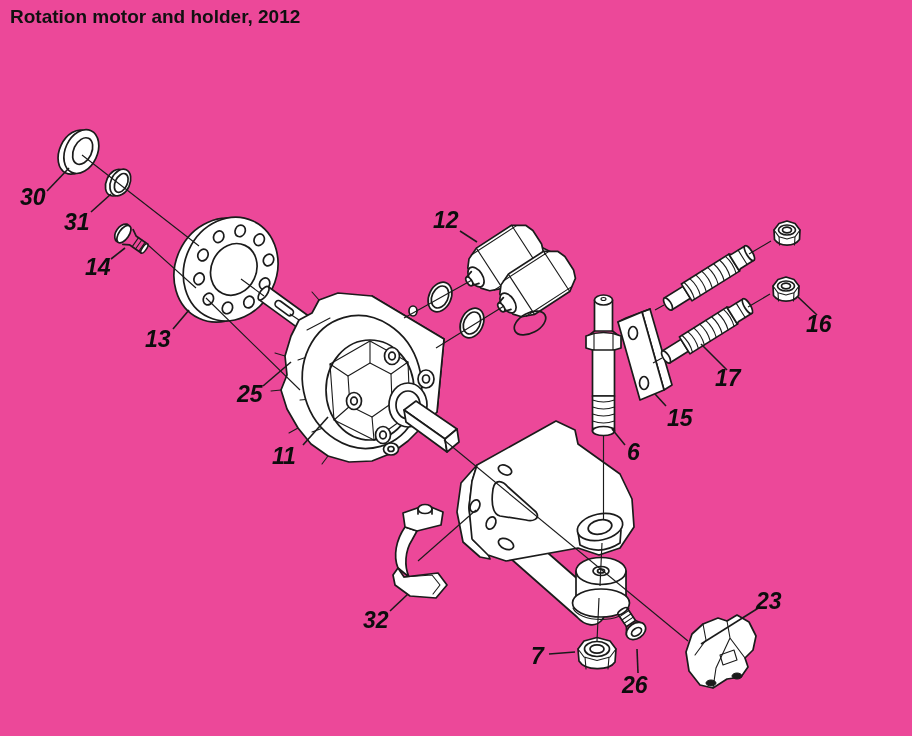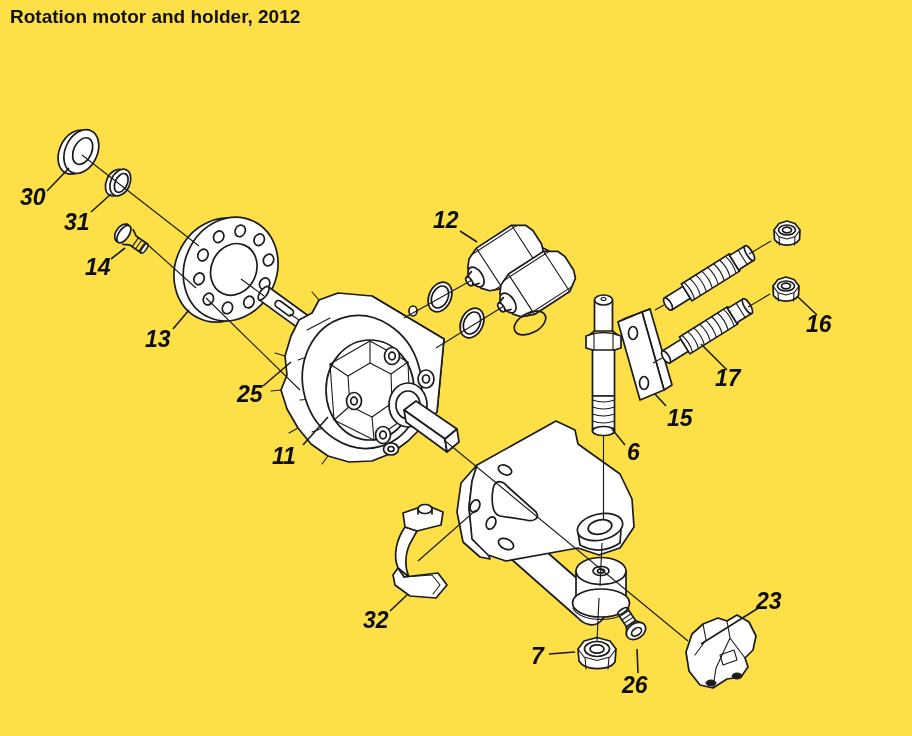--- a/index.html
+++ b/index.html
@@ -1,17 +1,17 @@
 <!DOCTYPE html>
 <html><head>
 <meta charset="utf-8">
 <style>
   html,body{margin:0;padding:0;background:#ffffff;width:912px;height:736px;overflow:hidden;
     font-family:"Liberation Sans", sans-serif;}
-  .page{position:relative;width:912px;height:736px;background:#fde047;}
+  .page{position:relative;width:912px;height:736px;background:#ec4899;}
   .title{position:absolute;left:10px;top:6px;font-size:19px;font-weight:bold;color:#111;
     font-family:"Liberation Sans", sans-serif;}
   svg{position:absolute;left:0;top:0;}
   .s{fill:#ffffff;stroke:#1b1b1b;stroke-width:1.7;stroke-linejoin:round;stroke-linecap:round;}
   .sn{fill:none;stroke:#1b1b1b;stroke-width:1.7;stroke-linejoin:round;stroke-linecap:round;}
   .d{fill:none;stroke:#1b1b1b;stroke-width:1.1;stroke-linejoin:round;stroke-linecap:round;}
   .axis{fill:none;stroke:#1b1b1b;stroke-width:1.15;}
   .leader{fill:none;stroke:#1b1b1b;stroke-width:1.6;}
   .callout{font-family:"Liberation Sans", sans-serif;font-size:23px;font-weight:bold;
     font-style:italic;fill:#0d0d0d;}

